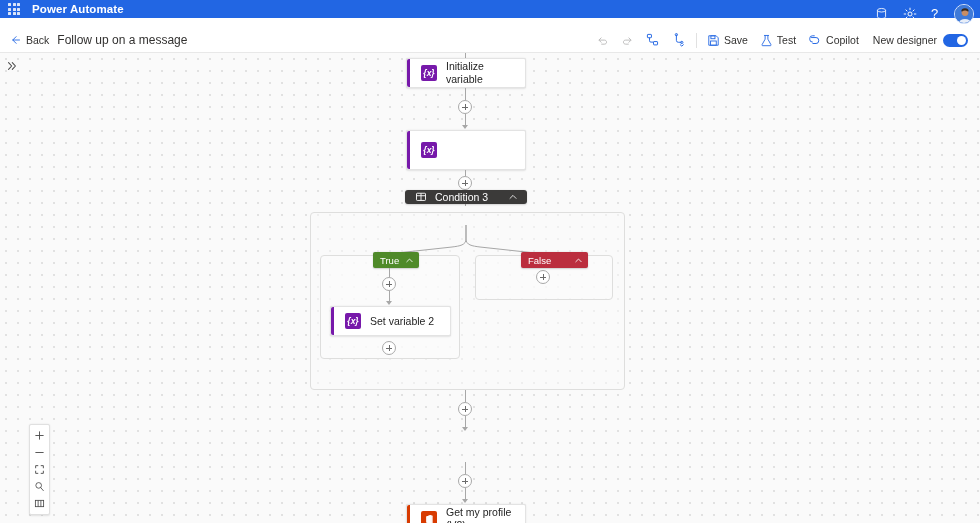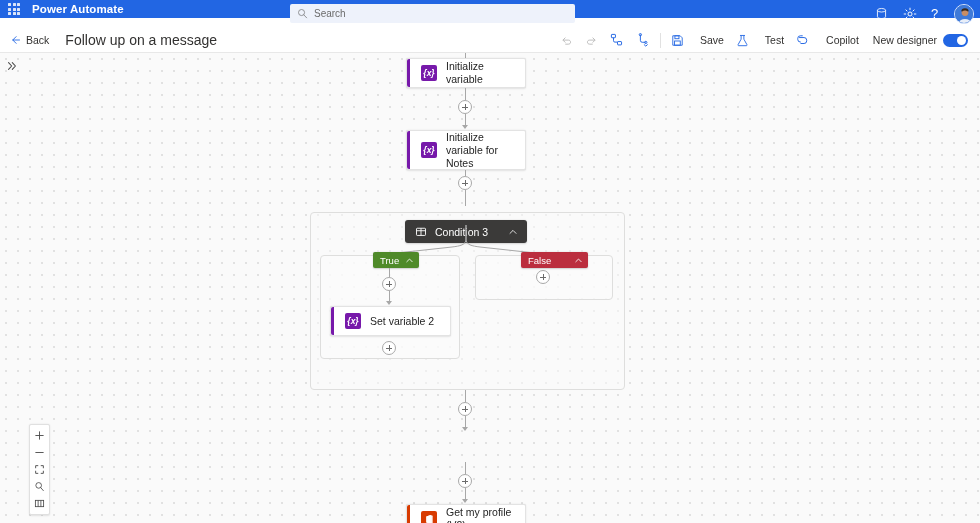--- a/index.html
+++ b/index.html
@@ -74,28 +74,28 @@
     width: 980px; height: 26px;
     background: #ffffff; border-bottom: 1px solid #e8e8e8;
     display: flex; align-items: center;
   }
   .back-btn {
     display: flex; align-items: center; gap: 5px;
     margin-left: 9px; cursor: pointer; color: #323130;
   }
   .back-btn span { font-size: 10.5px; }
   .crumb {
-    margin-left: 16px; font-size: 14px; color: #323130; white-space: nowrap;
+    margin-left: 8px; font-size: 12px; color: #323130; white-space: nowrap;
   }
   .cmd-right {
     position: absolute; right: 8px; top: 0; height: 26px;
     display: flex; align-items: center; gap: 0;
   }
   .cmd-btn {
-    display: flex; align-items: center; gap: 16px;
+    display: flex; align-items: center; gap: 4px;
     height: 26px; padding: 7px 6px; cursor: pointer;
     font-size: 10.5px; color: #323130; white-space: nowrap;
   }
   .cmd-btn.disabled { opacity: .32; cursor: default; }
   .cmd-sep {
     width: 1px; height: 15px; background: #e1e1e1; margin: 0 4px;
   }
   .toggle-wrap {
     display: flex; align-items: center; gap: 6px;
     padding: 0 4px 0 8px; cursor: pointer;
@@ -245,27 +245,20 @@
         <i></i>
         <i></i>
         <i></i>
         <i></i>
         <i></i>
         <i></i>
       </div>
   </div>
   <div class="brand">Power Automate</div>
 
-  <div class="searchwrap">
-    <svg class="search-ico" viewBox="0 0 16 16">
-      <circle cx="6.6" cy="6.6" r="4.4" fill="none" stroke="#5a5a5a" stroke-width="1.2"></circle>
-      <line x1="9.9" y1="9.9" x2="14" y2="14.3" stroke="#5a5a5a" stroke-width="1.2" stroke-linecap="round"></line>
-    </svg>
-    <input class="search-input" type="text" placeholder="Search" style="">
-  </div>
 
   <div class="env">
     <svg class="env-ico" viewBox="0 0 16 16">
       <ellipse cx="8" cy="4" rx="5" ry="2.2" fill="none" stroke="#ffffff" stroke-width="1.1"></ellipse>
       <path d="M3 4v8c0 1.2 2.2 2.2 5 2.2s5-1 5-2.2V4" fill="none" stroke="#ffffff" stroke-width="1.1"></path>
     </svg>
   </div>
 
   <div class="tb-icon-btn gearpos">
     <svg width="14" height="14" viewBox="0 0 16 16">
@@ -373,30 +366,29 @@
   </div>
 
   <div class="conn vline" style="left:465px; top:35px; height:12px;"></div>
   <div class="plus" style="left:458px; top:47px;"></div>
   <div class="conn vline" style="left:465px; top:61px; height:12px;"></div>
   <div class="arrowhead" style="left:461.5px; top:72px;"></div>
 
   <div class="node" style="left:406px; top:77px; width:120px; height:40px;">
     <div class="accent" style="background:#7719AA;"></div>
     <div class="nicon ico-var">{<i>x</i>}</div>
-    <div class="nlabel" style="width:72px;">Initialize variable for Notes</div>
   </div>
 
   <div class="conn vline" style="left:465px; top:117px; height:6px;"></div>
   <div class="plus" style="left:458px; top:123px;"></div>
   <div class="conn vline" style="left:465px; top:137px; height:16px;"></div>
 
   <div class="cond-group" style="left:310px; top:159px; width:315px; height:178px;"></div>
 
-  <div class="cond-header" style="left:405px; top:167px; width:122px; height:23px;">
+  <div class="cond-header" style="left:405px; top:137px; width:122px; height:14px;">
     <svg class="chdr-ico" viewBox="0 0 16 16">
       <rect x="2" y="3" width="12" height="9.6" rx="1" fill="none" stroke="#ffffff" stroke-width="1.2"></rect>
       <line x1="8" y1="3" x2="8" y2="12.6" stroke="#ffffff" stroke-width="1.2"></line>
       <line x1="2" y1="6.3" x2="14" y2="6.3" stroke="#ffffff" stroke-width="1.2"></line>
     </svg>
     <span class="chdr-label">Condition 3</span>
     <svg class="chdr-chev" width="10" height="10" viewBox="0 0 16 16">
       <path d="M3.2 10.2L8 5.4l4.8 4.8" fill="none" stroke="#ffffff" stroke-width="1.3" stroke-linecap="round" stroke-linejoin="round"></path>
     </svg>
   </div>

